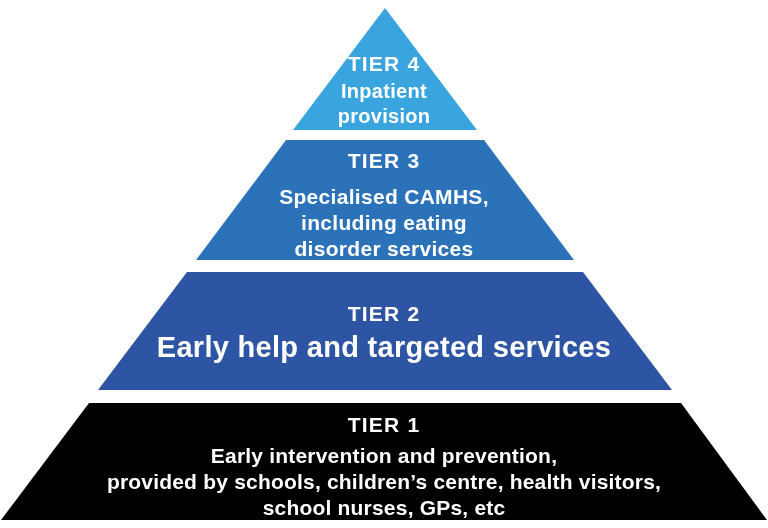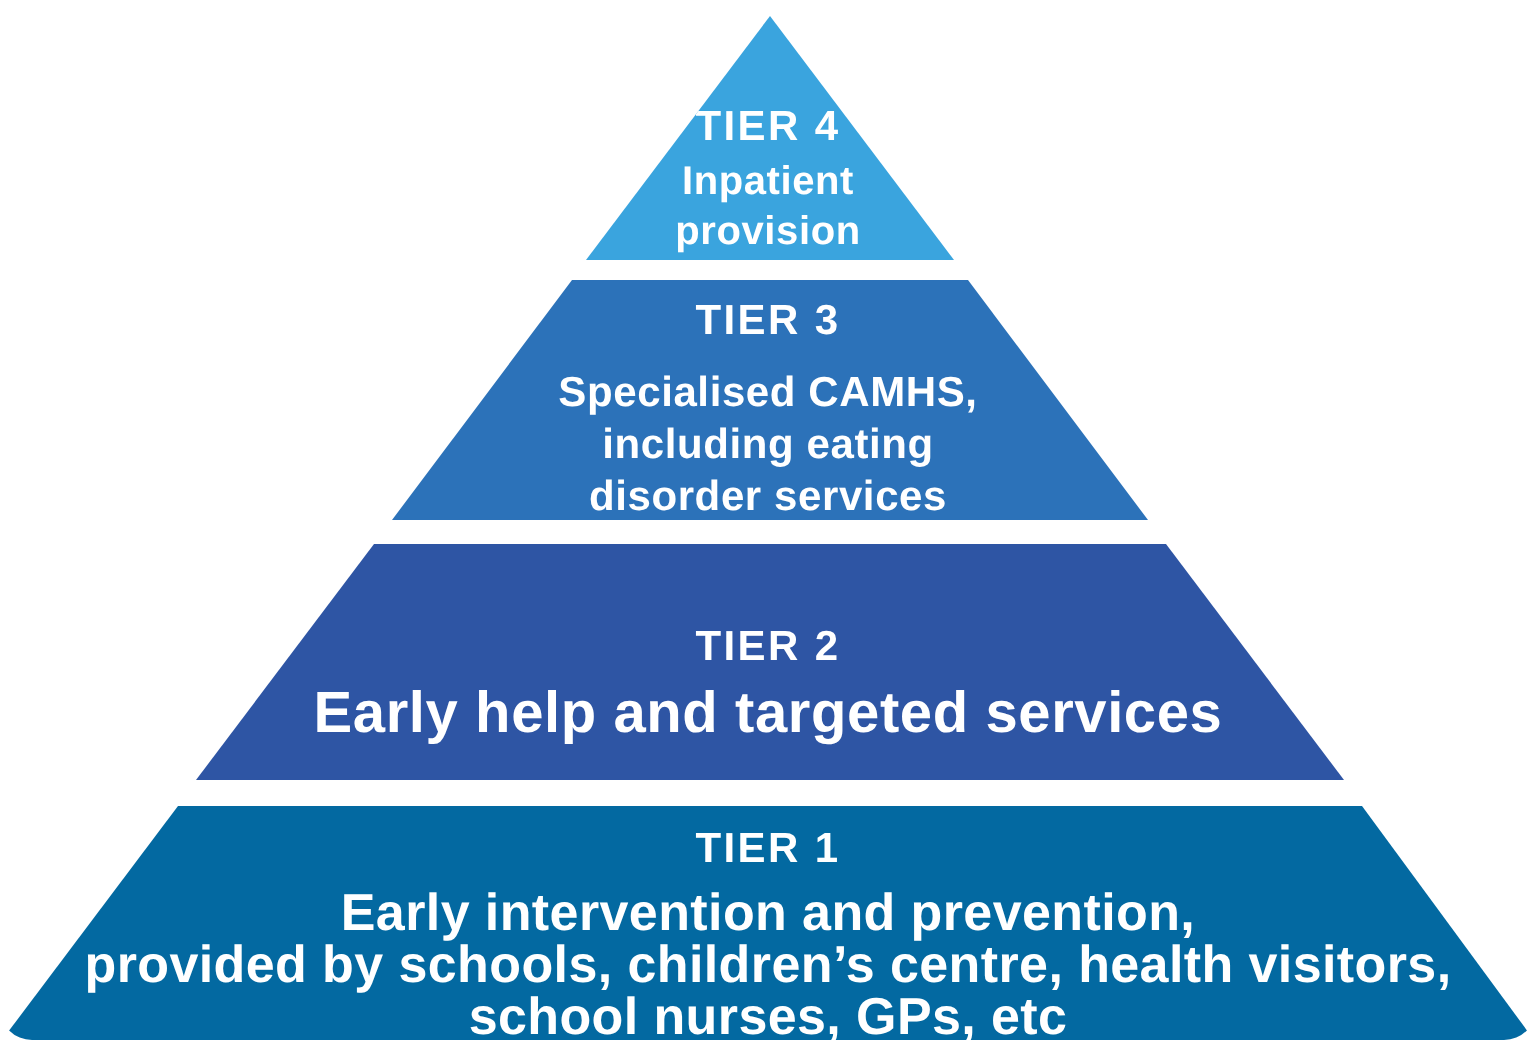--- a/index.html
+++ b/index.html
@@ -41,25 +41,25 @@
   .tier-desc {
     font-weight: 700;
     white-space: pre-line;
   }
   .tier-4 .tier-text { top: 44px; }
   .tier-4 .tier-desc { font-size: 20px; line-height: 25px; margin-top: 3px; letter-spacing: 0.3px; }
 
   .tier-3 .tier-text { top: 9px; }
   .tier-3 .tier-desc { font-size: 21px; line-height: 26px; margin-top: 11px; letter-spacing: 0.3px; }
 
-  .tier-2 .tier-text { top: 30px; margin-top: 10px; }
+  .tier-2 .tier-text { top: 30px; }
   .tier-2 .tier-desc { font-size: 29px; line-height: 26px; margin-top: 8px; letter-spacing: 0.3px; }
 
   .tier-1 .tier-text { top: 10px; }
-  .tier-1 .tier-desc { font-size: 26px; line-height: 26px; margin-top: 6px; letter-spacing: 0.2px; text-align: center; }
+  .tier-1 .tier-desc { font-size: 21px; line-height: 26px; margin-top: 6px; letter-spacing: 0.2px; text-align: center; }
 </style>
 </head>
 <body>
 
 <div class="stage">
 
   <div class="tier tier-4" style="background-color: rgb(58, 164, 222);">
     <div class="tier-text">
       <div class="tier-label">TIER 4</div>
       <div class="tier-desc">Inpatient
@@ -76,21 +76,21 @@
     </div>
   </div>
 
   <div class="tier tier-2" style="background-color: rgb(46, 85, 164);">
     <div class="tier-text">
       <div class="tier-label">TIER 2</div>
       <div class="tier-desc">Early help and targeted services</div>
     </div>
   </div>
 
-  <div class="tier tier-1" style="background-color: #0369a1; border-radius: 16px;">
+  <div class="tier tier-1" style="background-color: #000000;">
     <div class="tier-text">
       <div class="tier-label">TIER 1</div>
       <div class="tier-desc">Early intervention and prevention,
 provided by schools, children’s centre, health visitors,
 school nurses, GPs, etc</div>
     </div>
   </div>
 
 </div>
 

